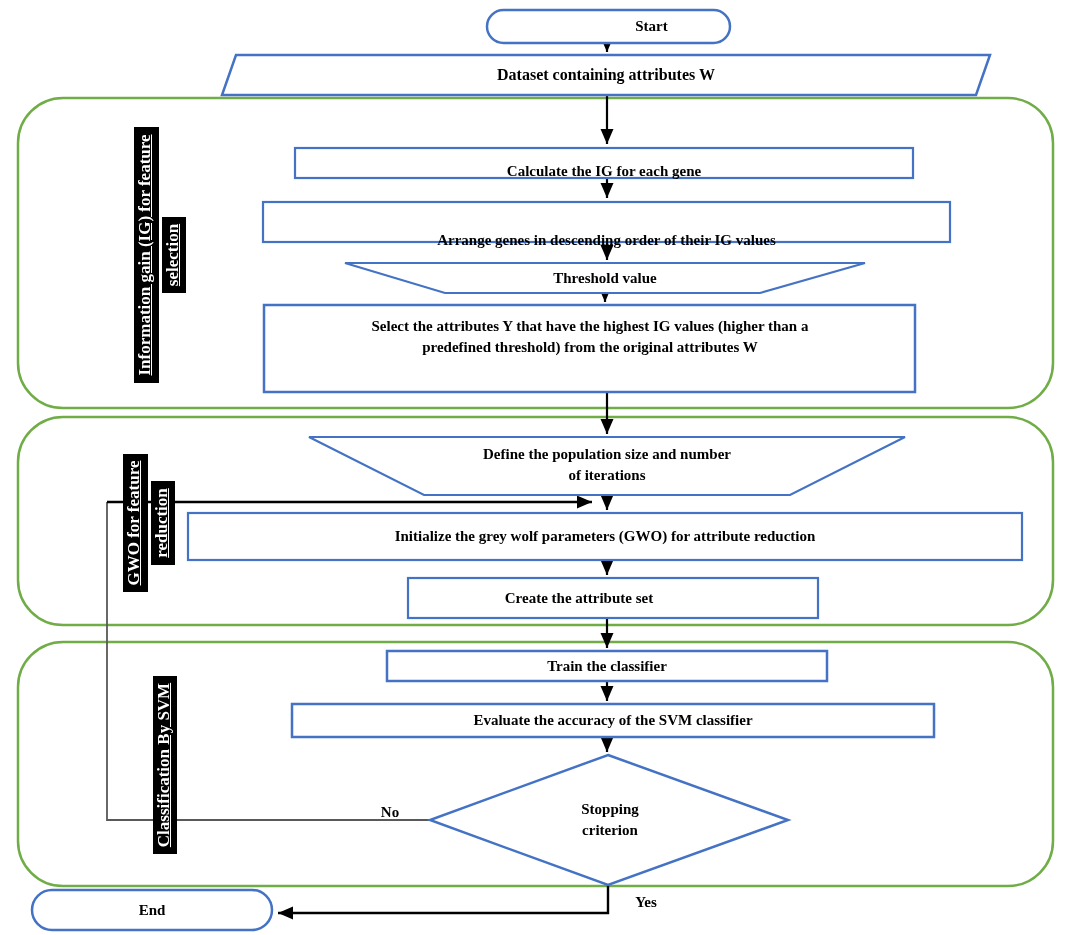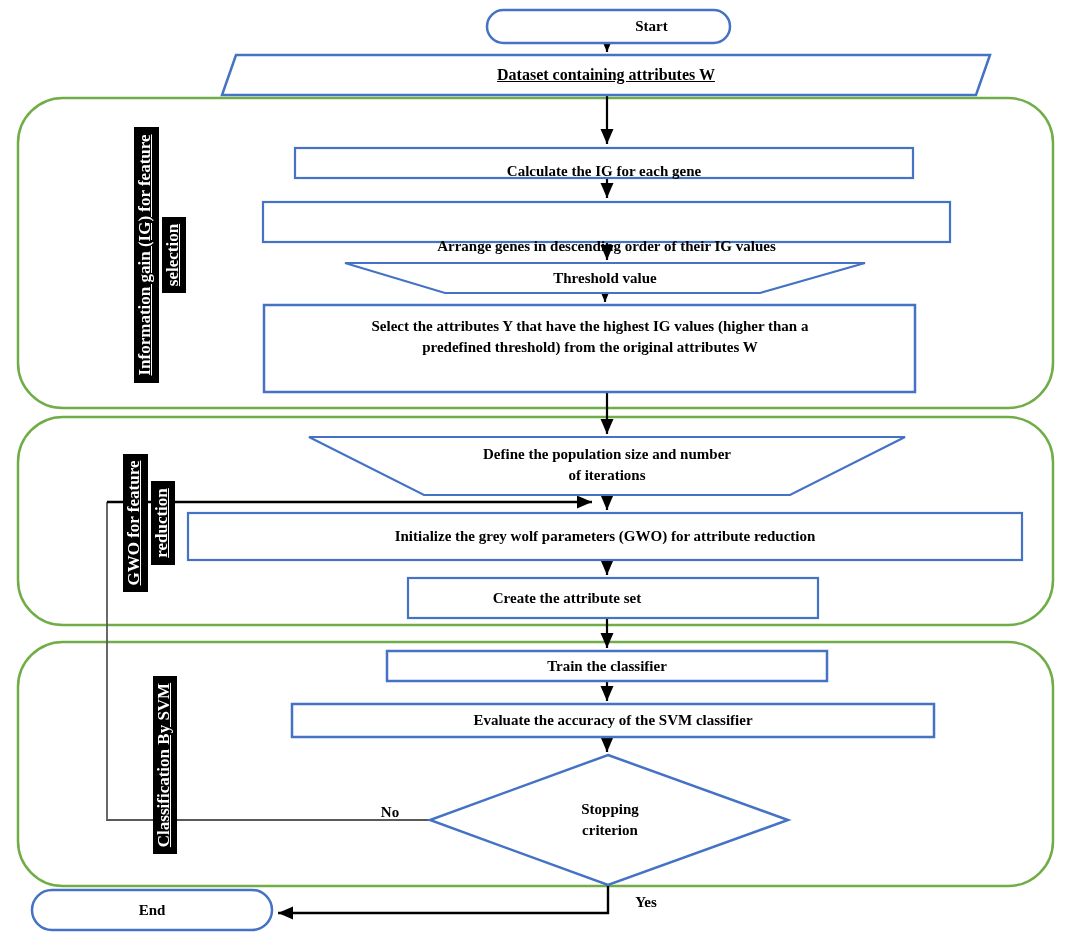--- a/index.html
+++ b/index.html
@@ -67,30 +67,30 @@
     <polygon points="309,437 905,437 790,495 424,495" fill="#fff" stroke="#4472C4" stroke-width="2.2"></polygon>
     <rect x="188" y="513" width="834" height="47" fill="#fff" stroke="#4472C4" stroke-width="2.2"></rect>
     <rect x="408" y="578" width="410" height="40" fill="#fff" stroke="#4472C4" stroke-width="2.2"></rect>
     <rect x="387" y="651" width="440" height="30" fill="#fff" stroke="#4472C4" stroke-width="2.5"></rect>
     <rect x="292" y="704" width="642" height="33" fill="#fff" stroke="#4472C4" stroke-width="2.5"></rect>
     <polygon points="608,755 788,820 608,885 430,820" fill="#fff" stroke="#4472C4" stroke-width="2.5"></polygon>
     <rect x="32" y="890" width="240" height="40" rx="20" fill="#fff" stroke="#4472C4" stroke-width="2.5"></rect>
   </svg>
 
   <div class="lbl" style="left:487px; top:10px; width:243px; height:33px;padding-left:43px;">Start</div>
-  <div class="lbl big" style="left:222px; top:55px; width:768px; height:40px;text-decoration:underline;">Dataset containing attributes W</div>
+  <div class="lbl big" style="left:222px; top:55px; width:768px; height:40px;">Dataset containing attributes W</div>
   <div class="lbl" style="left:295px; top:148px; width:618px; height:46px;">Calculate the IG for each gene</div>
-  <div class="lbl" style="left:263px; top:218px; width:687px; height:56px;">Arrange genes in descending order of their IG values</div>
+  <div class="lbl" style="left:263px; top:212px; width:687px; height:56px;">Arrange genes in descending order of their IG values</div>
   <div class="lbl" style="left:345px; top:263px; width:520px; height:30px;">Threshold value</div>
   <div class="lbl multi" style="left:280px; top:308px; width:620px; height:58px;">Select the attributes Y that have the highest IG values (higher than a
 predefined threshold) from the original attributes W</div>
   <div class="lbl multi" style="left:407px; top:437px; width:400px; height:56px;">Define the population size and number
 of iterations</div>
   <div class="lbl" style="left:188px; top:513px; width:834px; height:47px;">Initialize the grey wolf parameters (GWO) for attribute reduction</div>
-  <div class="lbl" style="left:396px; top:578px; width:342px; height:40px;">Create the attribute set</div>
+  <div class="lbl" style="left:408px; top:578px; width:342px; height:40px;">Create the attribute set</div>
   <div class="lbl" style="left:387px; top:651px; width:440px; height:30px;">Train the classifier</div>
   <div class="lbl" style="left:292px; top:704px; width:642px; height:33px;">Evaluate the accuracy of the SVM classifier</div>
   <div class="lbl multi" style="left:500px; top:782px; width:220px; height:76px;">Stopping
 criterion</div>
   <div class="lbl" style="left:32px; top:890px; width:240px; height:40px;">End</div>
 
   <div class="lbl" style="left:360px; top:800px; width:60px; height:24px;">No</div>
   <div class="lbl" style="left:616px; top:890px; width:60px; height:24px;">Yes</div>
 
   <div class="vlabel" style="left:20px; top:223px; width:280px; height:64px;">

